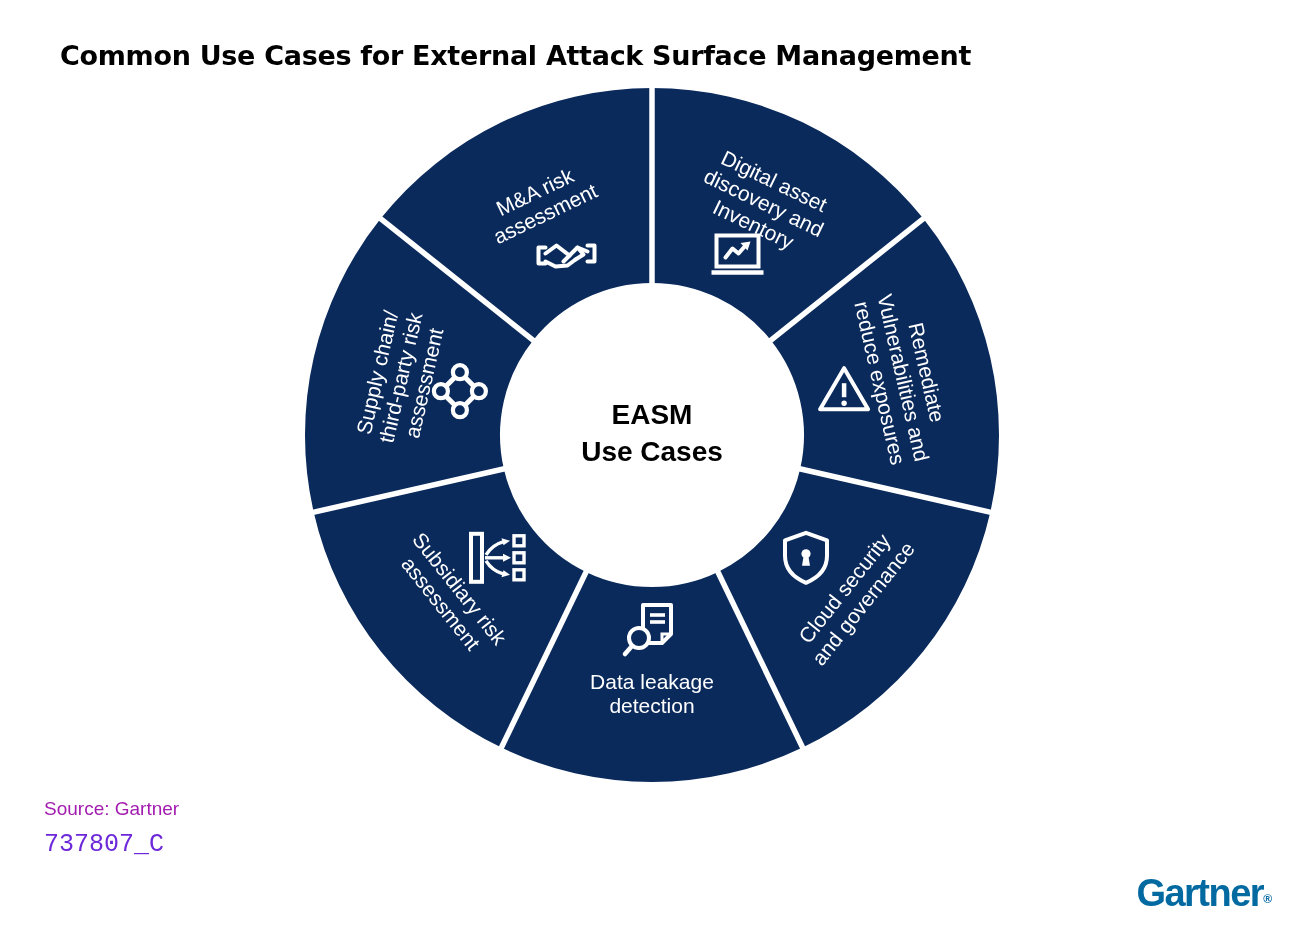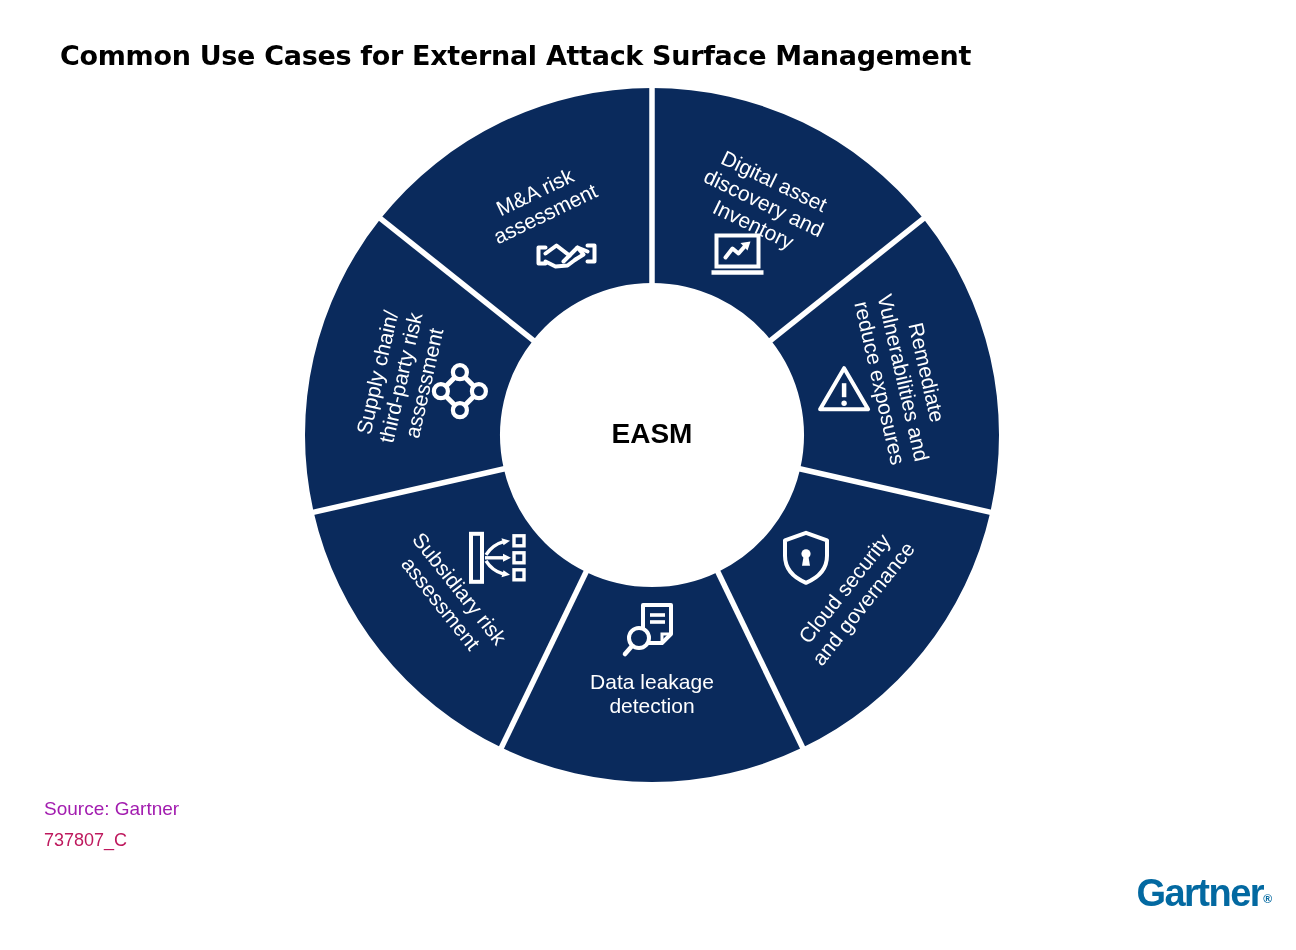--- a/index.html
+++ b/index.html
@@ -13,21 +13,21 @@
     letter-spacing:-0.3px;color:#000000;white-space:nowrap;
   }
   #wheel-svg{position:absolute;left:0;top:0;}
   #wheel-svg text{font-family:"Liberation Sans",sans-serif;}
   .center-label{
     position:absolute;left:652px;top:433px;transform:translate(-50%,-50%);
     text-align:center;font-weight:700;font-size:28px;line-height:37px;
     color:#000000;white-space:nowrap;
   }
   .source{position:absolute;left:44px;top:798px;font-size:19px;color:#a21caf;}
-  .docid{position:absolute;left:44px;top:830px;font-size:18px;color:#be185d;}
+  .docid{position:absolute;left:44px;top:830px;font-size:25px;color:#6d28d9;font-family:Liberation Mono, monospace;}
   .logo{
     position:absolute;right:24px;top:872px;font-weight:700;font-size:38px;
     letter-spacing:-1.5px;color:#0369a1;white-space:nowrap;
   }
   .logo sup{font-size:12px;letter-spacing:0;vertical-align:3px;}
 </style>
 </head>
 <body>
 
 <h1 class="title">Common Use Cases for External Attack Surface Management</h1>
@@ -118,18 +118,19 @@
     <line x1="768.5" y1="342.1" x2="925.6" y2="216.8" stroke="#ffffff" stroke-width="5.5"></line>
     <line x1="797.3" y1="468.2" x2="993.2" y2="512.9" stroke="#ffffff" stroke-width="5.5"></line>
     <line x1="716.6" y1="569.2" x2="803.9" y2="750.3" stroke="#ffffff" stroke-width="5.5"></line>
     <line x1="587.4" y1="569.2" x2="500.1" y2="750.3" stroke="#ffffff" stroke-width="5.5"></line>
     <line x1="506.7" y1="468.2" x2="310.8" y2="512.9" stroke="#ffffff" stroke-width="5.5"></line>
     <line x1="535.5" y1="342.1" x2="378.4" y2="216.8" stroke="#ffffff" stroke-width="5.5"></line>
   </svg>
 
 <div class="center-label">
   <div>EASM</div>
+  <div>Use Cases</div>
 </div>
 
 <div class="source">Source: Gartner</div>
 <div class="docid">737807_C</div>
 
 <div class="logo"><span>Gartner</span><sup>®</sup></div>
 
 </body></html>

